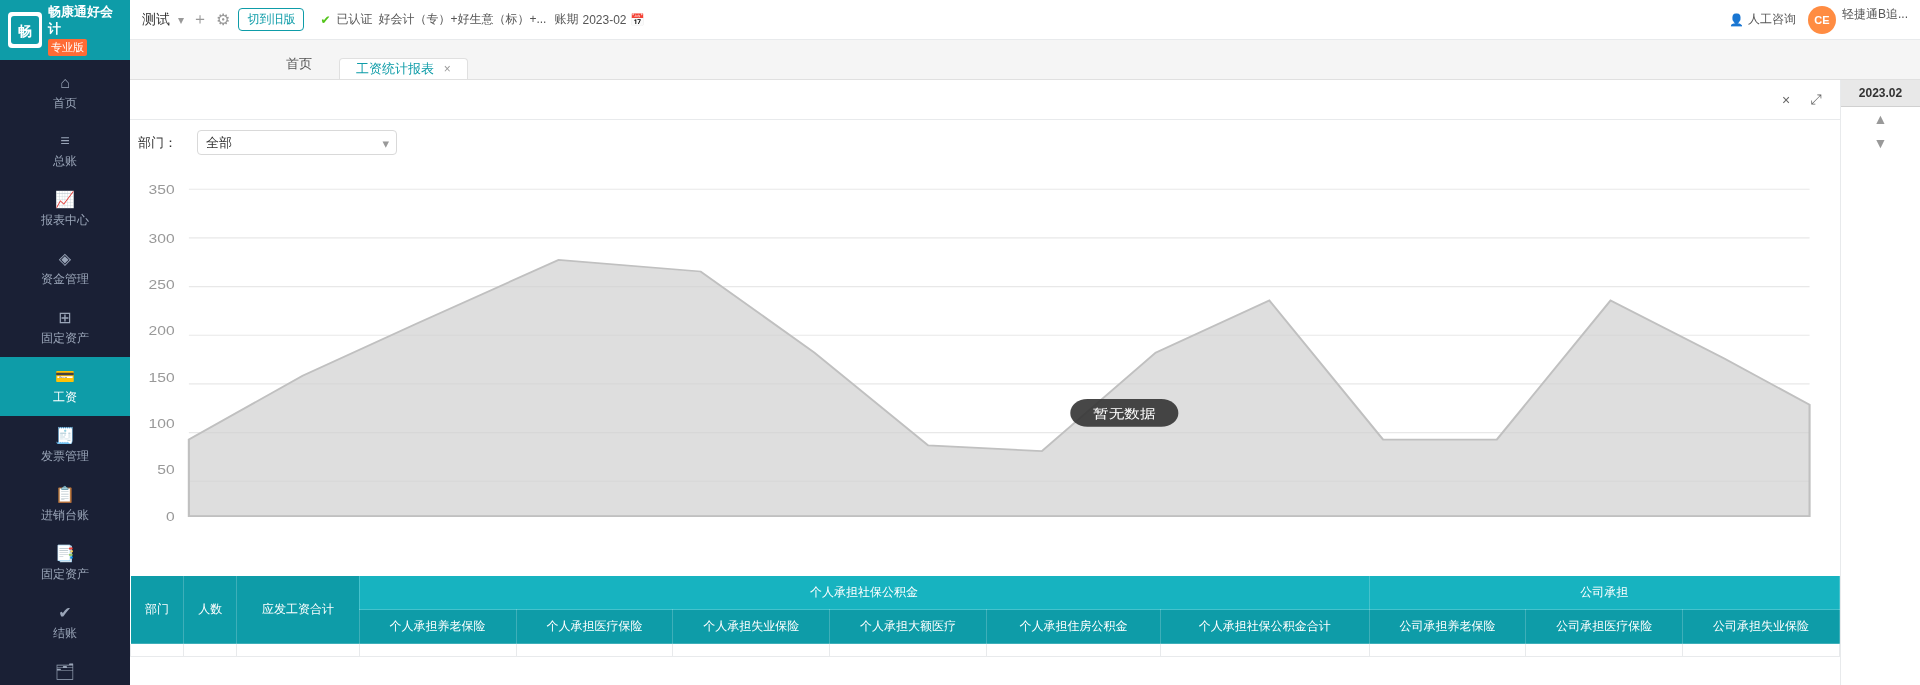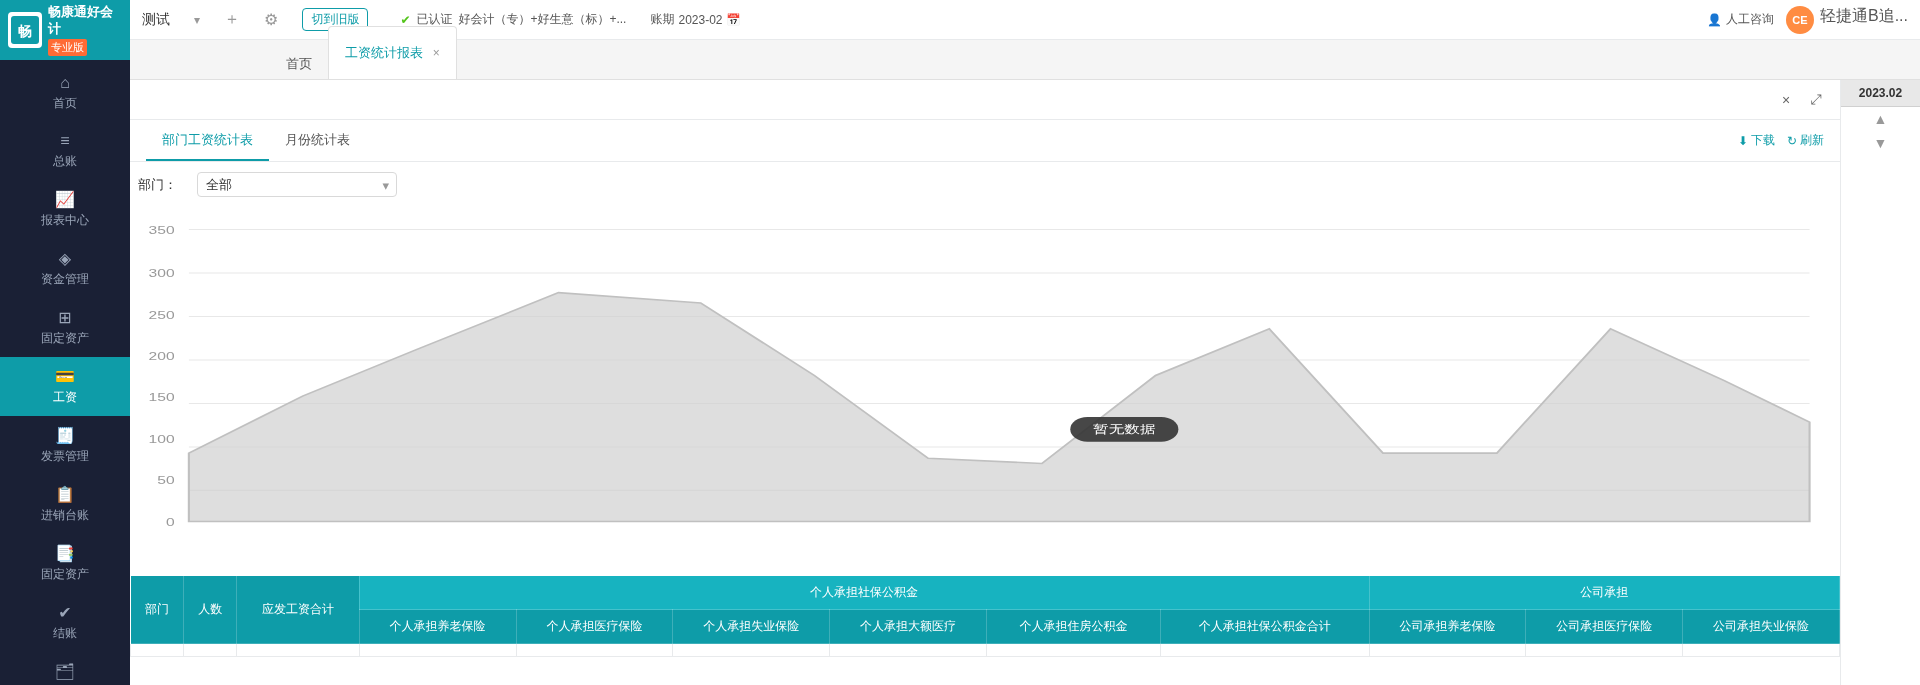--- a/index.html
+++ b/index.html
@@ -17,37 +17,37 @@
     .sidebar-nav { flex: 1; overflow-y: auto; padding: 4px 0; }
     .sidebar-item { display: flex; flex-direction: column; align-items: center; padding: 10px 6px; color: #9aa5b8; cursor: pointer; gap: 3px; transition: background 0.2s; }
     .sidebar-item.active { background: #0e9ca8; color: #fff; }
     .sidebar-item-icon { font-size: 16px; }
     .sidebar-item-label { font-size: 12px; }
     
     
     .main-area { flex: 1; display: flex; flex-direction: column; overflow: hidden; }
     
     
-    .topbar { height: 40px; background: #fff; border-bottom: 1px solid #e8eaec; display: flex; align-items: center; padding: 0 12px; gap: 24px; flex-shrink: 0; }
+    .topbar { height: 40px; background: #fff; border-bottom: 1px solid #e8eaec; display: flex; align-items: center; padding: 0 12px; gap: 8px; flex-shrink: 0; }
     .topbar-title { font-size: 14px; color: #333; }
     .topbar-arrow { color: #999; font-size: 12px; cursor: pointer; }
     .topbar-btn-add { color: #999; font-size: 16px; cursor: pointer; }
     .topbar-btn-settings { color: #999; font-size: 16px; cursor: pointer; }
     .topbar-switch { border: 1px solid #0e9ca8; color: #0e9ca8; background: #fff; border-radius: 4px; padding: 2px 8px; font-size: 12px; cursor: pointer; }
     .topbar-tags { display: flex; align-items: center; gap: 6px; margin-left: 8px; color: #555; font-size: 12px; }
     .topbar-period { display: flex; align-items: center; gap: 4px; font-size: 12px; color: #555; }
     .topbar-right { margin-left: auto; display: flex; align-items: center; gap: 12px; }
     .topbar-help { display: flex; align-items: center; gap: 4px; color: #555; font-size: 12px; cursor: pointer; }
     .topbar-user { display: flex; align-items: flex-start; gap: 6px; cursor: pointer; }
     .topbar-user-avatar { width: 28px; height: 28px; background: #ff8c42; border-radius: 50%; display: flex; align-items: center; justify-content: center; color: #fff; font-size: 11px; font-weight: bold; }
-    .topbar-user-name { font-size: 16px; color: #555; }
+    .topbar-user-name { font-size: 12px; color: #555; }
     
     
     .tab-bar { height: 40px; background: #f5f5f5; border-bottom: 1px solid #e0e0e0; display: flex; align-items: flex-end; padding: 0 0 0 140px; flex-shrink: 0; }
-    .tab-item { padding: 17px 16px; font-size: 13px; color: #555; cursor: pointer; border: 1px solid transparent; border-bottom: none; border-radius: 4px 4px 0 0; background: #f5f5f5; }
+    .tab-item { padding: 1px 16px; font-size: 13px; color: #555; cursor: pointer; border: 1px solid transparent; border-bottom: none; border-radius: 4px 4px 0 0; background: #f5f5f5; margin-left: 11px; }
     .tab-item.active { background: #fff; color: #0e9ca8; border-color: #e0e0e0; border-bottom-color: #fff; }
     .tab-close { margin-left: 6px; color: #999; font-size: 12px; cursor: pointer; }
     .tab-home { padding: 6px 16px; font-size: 13px; color: #555; cursor: pointer; }
     
     
     .content-area { flex: 1; display: flex; overflow: hidden; background: #fff; }
     
     
     .main-panel { flex: 1; display: flex; flex-direction: column; overflow: hidden; }
     
@@ -206,34 +206,20 @@
 
       <div class="main-panel">
 
         <div class="panel-top">
           <div class="window-controls">
             <div class="win-btn">×</div>
             <div class="win-btn">⤢</div>
           </div>
         </div>
 
-        <div class="sub-tabs">
-          <div class="sub-tab active">部门工资统计表</div>
-          <div class="sub-tab">月份统计表</div>
-          <div class="sub-tabs-actions">
-            <div class="sub-tab-action">
-              <span>⬇</span>
-              <span>下载</span>
-            </div>
-            <div class="sub-tab-action">
-              <span>↻</span>
-              <span>刷新</span>
-            </div>
-          </div>
-        </div>
 
         <div class="filter-bar">
           <span class="filter-label">部门：</span>
           <div class="filter-select-wrapper">
             <select class="filter-select">
               <option>全部</option>
               <option>财务部</option>
               <option>销售部</option>
               <option>技术部</option>
               <option>人事部</option>

